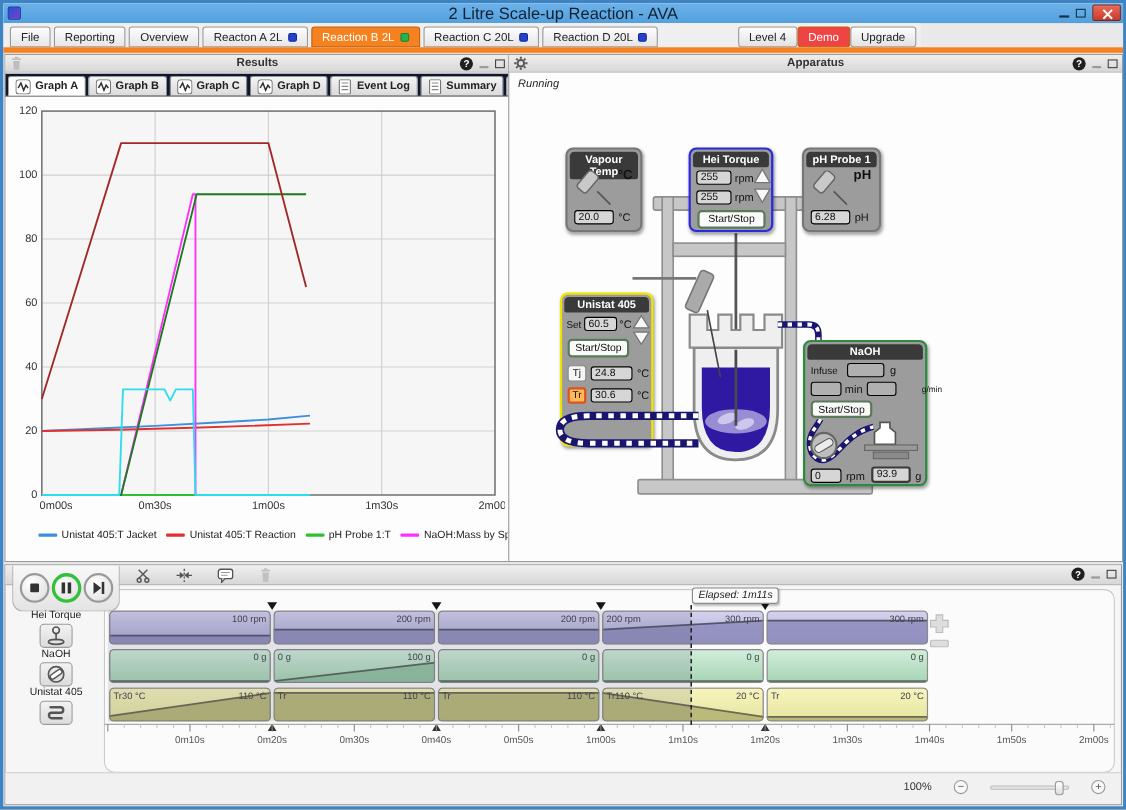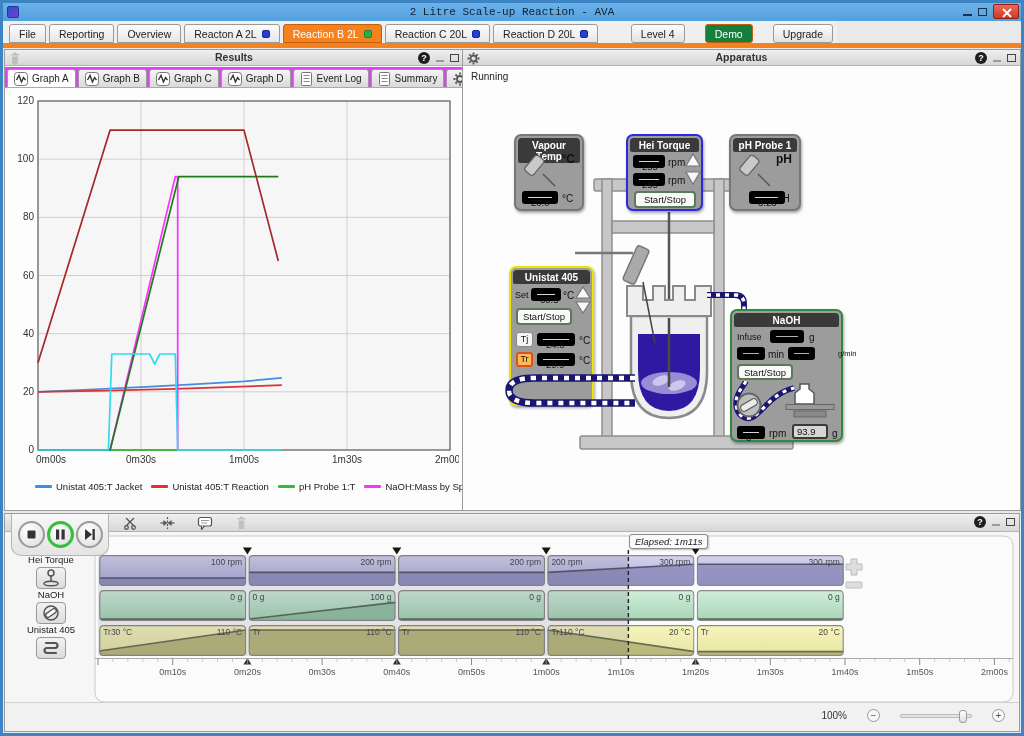--- a/index.html
+++ b/index.html
@@ -1,63 +1,63 @@
 <!DOCTYPE html>
 <html><head>
 <meta charset="utf-8">
 <style>
   html,body{margin:0;padding:0;background:#888;}
   *{box-sizing:border-box;font-family:"Liberation Sans",sans-serif;}
   .window{position:relative;width:1024px;height:736px;background:#e9e9e9;border:3px solid #3c84c4;box-sizing:border-box;overflow:hidden;}
   
   .titlebar{position:absolute;top:0;left:0;width:1018px;height:18px;background:linear-gradient(#6cb2ea,#53a0dd);display:flex;align-items:center;}
   .app-icon{width:12px;height:12px;margin-left:4px;border-radius:2px;background:linear-gradient(135deg,#2b4fd0,#7a3fd0);border:1px solid #1d3aa0;}
-  .title-text{position:absolute;left:0;right:0;text-align:center;font-size:11px;color:#102030;font-family:Liberation Mono, monospace;}
+  .title-text{position:absolute;left:0;right:0;text-align:center;font-size:15px;color:#102030;}
   .tb-ctrls{position:absolute;right:2px;top:1px;display:flex;align-items:center;gap:6px;}
   .tb-min{width:9px;height:2px;background:#16324a;margin-top:6px;}
   .tb-max{width:9px;height:8px;border:1.5px solid #16324a;background:transparent;}
   .tb-close{width:26px;height:15px;background:linear-gradient(#e86a5a,#cf3a28);border:1px solid #8f2013;border-radius:2px;position:relative;}
   .tb-close svg{position:absolute;left:8px;top:3px;}
   
   .tabbar{position:absolute;top:18px;left:0;width:834px;height:22px;background:#f0eff0;border-bottom:none;}
   .tabs{position:absolute;left:6px;top:3px;display:flex;gap:3px;}
   .tab{height:19px;display:flex;align-items:center;gap:5px;padding:0 9px;font-size:10.5px;color:#222;background:linear-gradient(#fdfdfd,#e6e6e6);border:1px solid #9a9a9a;border-radius:3px 3px 0 0;white-space:nowrap;cursor:default;}
   .tab.active{background:#f5821f;color:#fff;border-color:#c05f10;}
   .dot{width:8px;height:8px;border-radius:2px;}
-  .rightbtns{position:absolute;right:4px;top:3px;display:flex;gap:20px;}
+  .rightbtns{position:absolute;right:4px;top:3px;display:flex;gap:0;}
   .rbtn{height:19px;padding:0 9px;font-size:10.5px;display:flex;align-items:center;background:linear-gradient(#fdfdfd,#e2e2e2);border:1px solid #9a9a9a;border-radius:3px;color:#222;}
-  .rbtn.orange{background:#15803d;color:#fff;border-color:#c05f10;}
+  .rbtn.orange{background:#ef4444;color:#fff;border-color:#c05f10;}
   .orange-strip{position:absolute;top:40px;left:0;width:1018px;height:5px;background:#f5821f;}
   
   .panel{position:absolute;background:#fdfdfd;border:1px solid #9b9b9b;}
   .panel-header{position:relative;height:16px;background:linear-gradient(#efefef,#d7d7d7);border-bottom:1px solid #b3b3b3;}
   .ph-title{position:absolute;left:0;right:0;top:1px;text-align:center;font-size:10.5px;font-weight:bold;color:#333;}
   .ph-left{position:absolute;left:4px;top:1px;}
   .ph-right{position:absolute;right:4px;top:1px;display:flex;align-items:center;gap:6px;height:14px;}
   .help-circle{width:12px;height:12px;border-radius:50%;background:#1f1f1f;color:#fff;font-size:9px;font-weight:bold;text-align:center;line-height:12px;}
   .mini{width:8px;height:2px;background:#9a9a9a;margin-top:6px;}
   .maxi{width:9px;height:8px;border:1.5px solid #444;}
   
-  .gtabs{position:absolute;top:17px;left:0;right:0;height:21px;background:#d946ef;border-bottom:1px solid #aaa;display:flex;gap:2px;padding:2px 2px 0 2px;}
+  .gtabs{position:absolute;top:17px;left:0;right:0;height:21px;background:#0f172a;border-bottom:1px solid #aaa;display:flex;gap:2px;padding:2px 2px 0 2px;font-weight:bold;}
   .gtab{display:flex;align-items:center;gap:4px;padding:0 6px;font-size:10px;color:#222;background:linear-gradient(#f4f4f4,#dadada);border:1px solid #999;border-bottom:none;border-radius:3px 3px 0 0;white-space:nowrap;}
   .gtab.active{background:#fff;}
   .legend{position:absolute;left:30px;top:429px;font-size:9.5px;color:#222;}
   .lg-row{display:flex;gap:9px;height:15px;align-items:center;white-space:nowrap;}
   .lg-item{display:flex;align-items:center;gap:4px;}
   .lg-swatch{width:17px;height:3px;border-radius:1px;}
   
-  .running{position:absolute;left:8px;top:21px;font-size:10px;color:#222;}
+  .running{position:absolute;left:8px;top:21px;font-size:10px;font-style:italic;color:#222;}
   .scene{position:absolute;left:0;top:16px;width:557px;height:444px;}
   .scene-svg{position:absolute;left:0;top:0;pointer-events:none;}
   .card{position:absolute;background:#9c9c9c;border:2px solid #777;border-radius:7px;box-shadow:1px 2px 3px rgba(0,0,0,.35);}
   .card.sel-blue{border:2.5px solid #2a2ae0;}
   .card.sel-yellow{border:2.5px solid #efe400;}
   .card.sel-green{border:2.5px solid #2d8a3e;}
   .card-h{margin:2px;background:#3a3a3a;color:#fff;font-size:10px;font-weight:bold;text-align:center;border-radius:4px 4px 2px 2px;padding:1.5px 0;}
-  .fld{position:absolute;background:#d6d6d6;border:6px solid #000000;border-radius:3px;font-size:9.5px;color:#111;padding:0 3px;height:13px;line-height:12px;}
+  .fld{position:absolute;background:#d6d6d6;border:1px solid #000000;border-radius:3px;font-size:9.5px;color:#111;padding:0 3px;height:13px;line-height:12px;}
   .fld.empty{background:#b0b0b0;}
   .fld.bold-border{border:2px solid #3a3a3a;height:15px;line-height:12px;}
   .unit{position:absolute;font-size:10px;color:#111;}
   .bigunit{position:absolute;font-size:12px;font-weight:bold;color:#111;}
   .lbl{position:absolute;font-size:9px;color:#111;}
   .ss-btn{position:absolute;background:#fafafa;border:2px solid #5a7a5a;border-radius:4px;font-size:9.5px;color:#111;text-align:center;line-height:13px;}
   .tj-btn{position:absolute;width:17px;height:15px;background:#f5f5f5;border:1px solid #888;border-radius:3px;font-size:9px;text-align:center;line-height:13px;color:#111;}
   .tr-btn{position:absolute;width:17px;height:15px;background:#ffb957;border:2px solid #e05020;border-radius:3px;font-size:9px;text-align:center;line-height:11px;color:#111;}
   
   .sched-hdr{position:absolute;top:0;left:0;right:0;height:18px;background:linear-gradient(#efefef,#d7d7d7);border-bottom:1px solid #b3b3b3;}
@@ -336,41 +336,41 @@
 
       <div class="card" style="left:266px;top:68px;width:72px;height:77px;">
         <div class="card-h">pH Probe 1</div>
         <svg width="40" height="32" style="position:absolute;left:6px;top:19px;">
           <g transform="rotate(40 14 9)">
               <rect x="8" y="1" width="11" height="20" rx="3" fill="#c9c9c9" stroke="#666" stroke-width="1.3"></rect>
             </g>
           <line x1="21" y1="19" x2="33" y2="31" stroke="#555" stroke-width="1.5"></line>
         </svg>
         <span class="bigunit" style="right:7px;top:16px;">pH</span>
-        <div class="fld" style="left:18px;top:55px;width:36px;">6.28</div>
+        <div class="fld" style="left:6px;top:55px;width:36px;">6.28</div>
         <span class="unit" style="left:46px;top:57px;">pH</span>
       </div>
 
       <div class="card sel-yellow" style="left:46px;top:200px;width:85px;height:140px;">
         <div class="card-h">Unistat 405</div>
         <span class="lbl" style="left:4px;top:22px;">Set</span>
         <div class="fld" style="left:20px;top:20px;width:30px;">60.5</div>
         <span class="unit" style="left:52px;top:22px;">°C</span>
         <svg width="16" height="13" style="position:absolute;left:64px;top:18px;">
             <polygon points="8,1 15,12 1,12" fill="#f8f8f8" stroke="#777" stroke-width="1.2"></polygon>
           </svg>
         <svg width="16" height="13" style="position:absolute;left:64px;top:33px;">
             <polygon points="1,1 15,1 8,12" fill="#f8f8f8" stroke="#777" stroke-width="1.2"></polygon>
           </svg>
         <div class="ss-btn" style="left:5px;top:40px;width:56px;height:17px;">Start/Stop</div>
         <div class="tj-btn" style="left:5px;top:64px;">Tj</div>
         <div class="fld" style="left:26px;top:65px;width:38px;">24.8</div>
         <span class="unit" style="left:68px;top:67px;">°C</span>
         <div class="tr-btn" style="left:5px;top:84px;">Tr</div>
-        <div class="fld" style="left:26px;top:85px;width:38px;">29.9</div>
+        <div class="fld" style="left:26px;top:85px;width:38px;">30.6</div>
         <span class="unit" style="left:68px;top:87px;">°C</span>
       </div>
 
       <div class="card sel-green" style="left:267px;top:243px;width:113px;height:133px;">
         <div class="card-h">NaOH</div>
         <span class="lbl" style="left:5px;top:21px;">Infuse</span>
         <div class="fld empty" style="left:38px;top:19px;width:34px;"></div>
         <span class="unit" style="left:77px;top:21px;">g</span>
         <div class="fld empty" style="left:5px;top:36px;width:28px;"></div>
         <span class="unit" style="left:36px;top:38px;">min</span>

